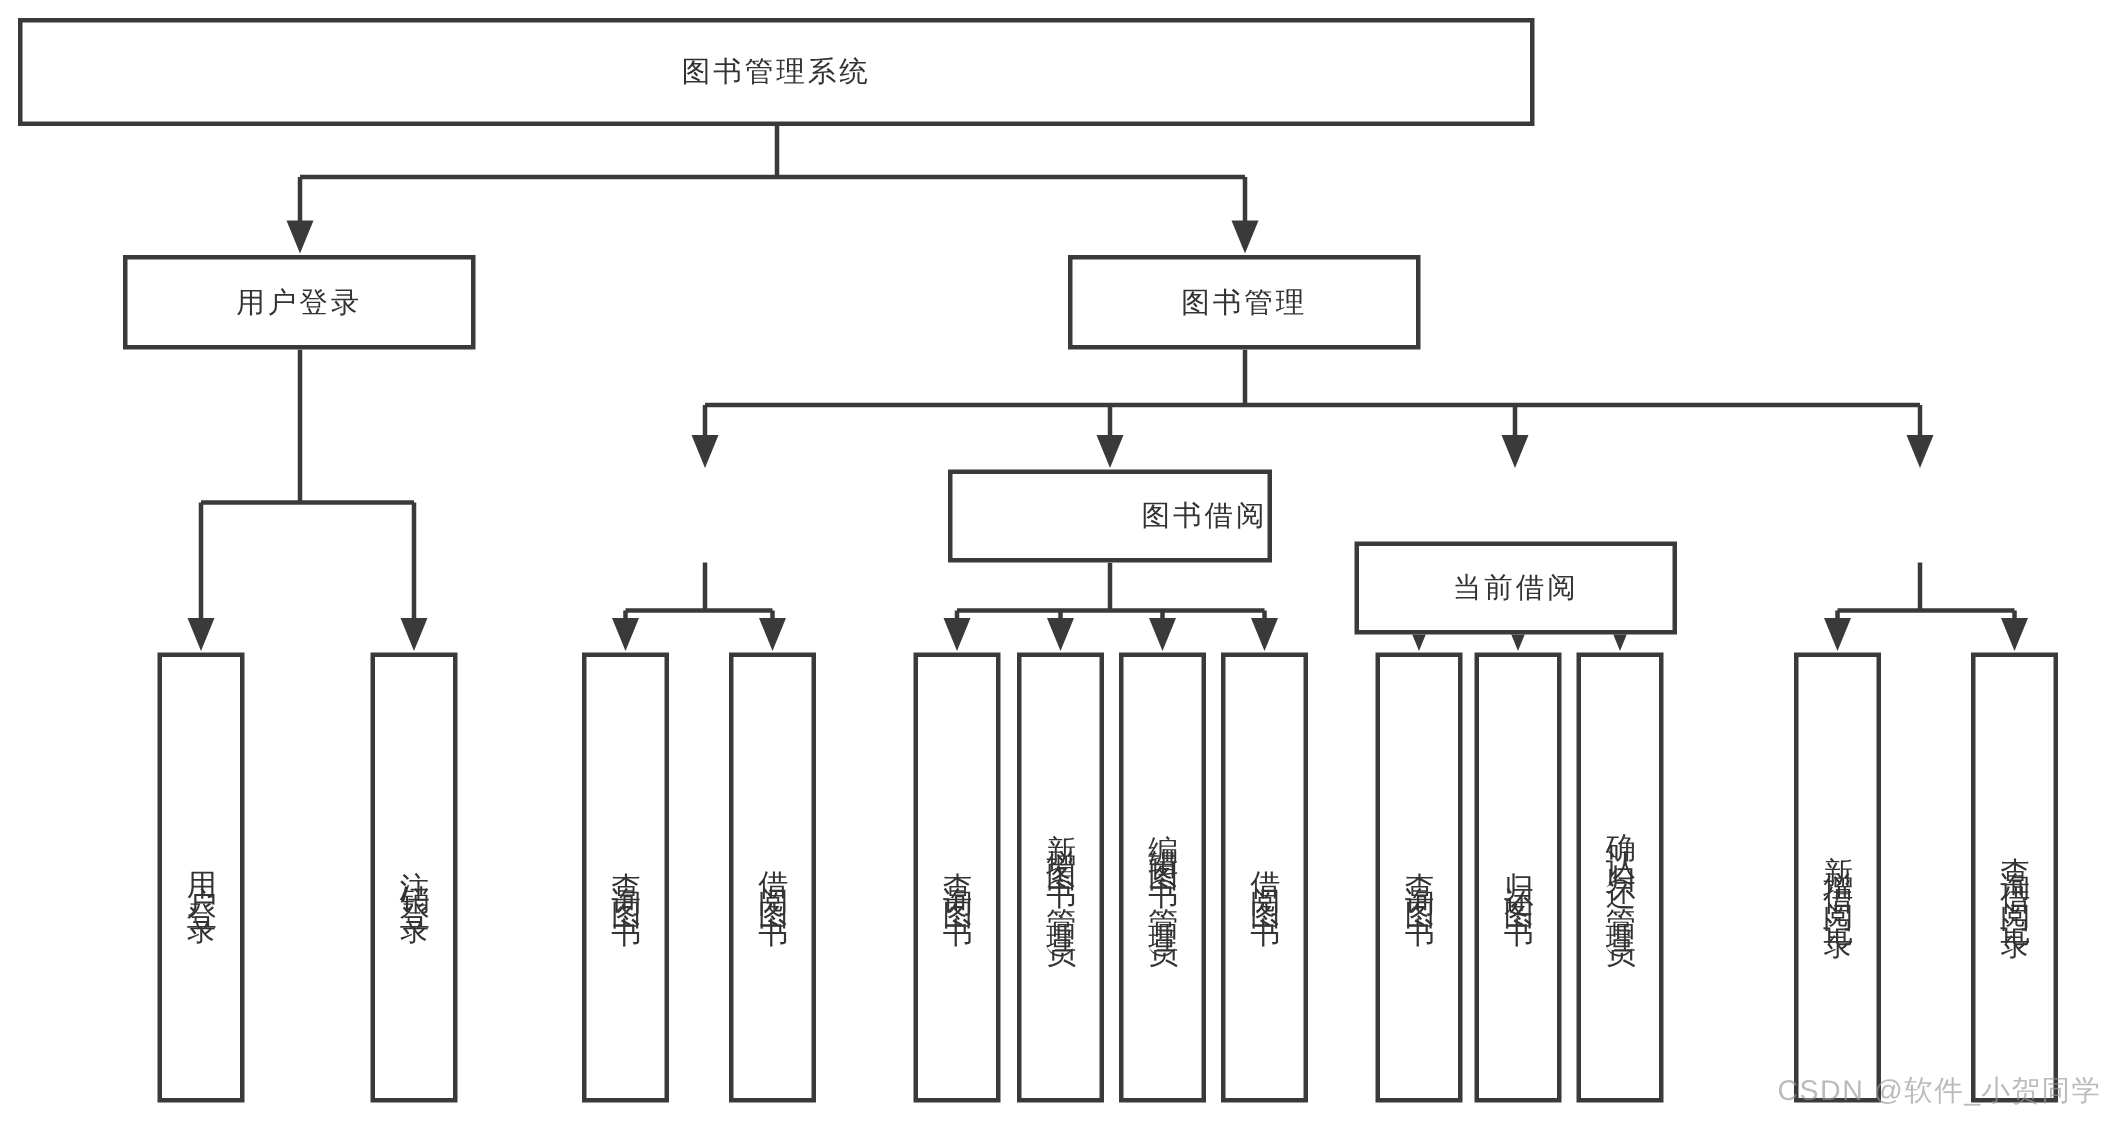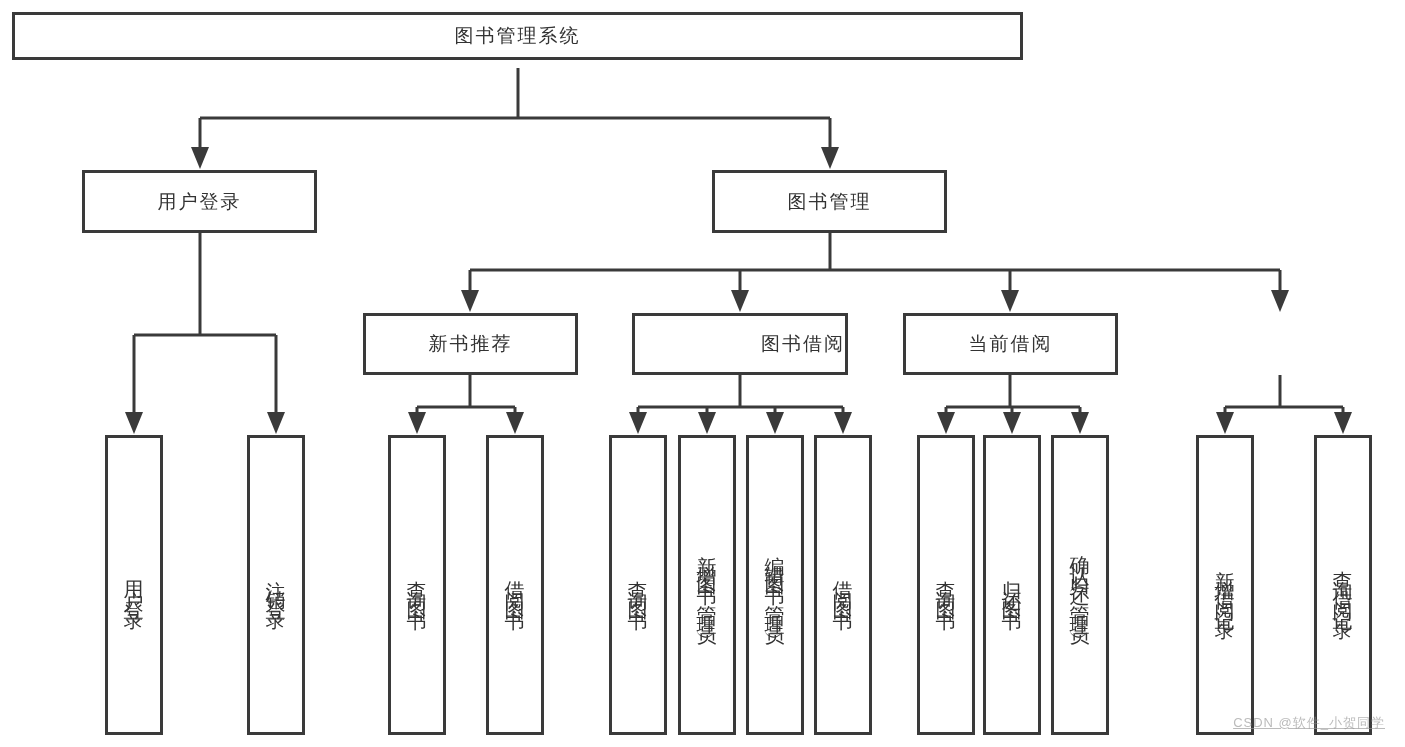--- a/index.html
+++ b/index.html
@@ -21,45 +21,44 @@
     display: flex;
     align-items: center;
     justify-content: center;
     color: #333333;
   }
   .h-node {
     font-size: 19px;
     letter-spacing: 2px;
   }
   .root-node {
-    left: 12px; top: 12px; width: 1011px; height: 48px;
+    left: 12px; top: 12px; width: 1011px; height: 72px;
     font-size: 19px;
   }
   .v-node {
     top: 435px;
     width: 58px;
     height: 300px;
     writing-mode: vertical-rl;
     text-orientation: mixed;
     font-size: 20px;
     letter-spacing: 10px;
     line-height: 58px;
   }
   .lvl2 { top: 170px; width: 235px; height: 63px; }
   .lvl3 { top: 313px; height: 62px; }
   .watermark {
     position: absolute;
     z-index: 3;
-    right: 20px;
+    right: 4px;
     top: 714px;
-    font-size: 13px;
+    font-size: 19px;
     color: rgba(150,150,150,0.65);
     letter-spacing: 1px;
     white-space: nowrap;
-    text-decoration: underline;
   }
 </style>
 </head>
 <body>
 
 <div class="canvas">
 
   <svg class="wires" width="1405" height="747">
     <g stroke="#3a3a3a" stroke-width="3" fill="none">
 
@@ -134,27 +133,24 @@
     <span>图书管理系统</span>
   </div>
 
   <div class="node h-node lvl2" style="left:82px;">
     <span>用户登录</span>
   </div>
   <div class="node h-node lvl2" style="left:712px;font-family:Liberation Serif, serif;">
     <span>图书管理</span>
   </div>
 
-  <div class="node h-node lvl3" style="left:363px;width:215px;">
-    <span>新书推荐</span>
-  </div>
   <div class="node h-node lvl3" style="left:632px;width:216px;justify-content:flex-end;">
     <span>图书借阅</span>
   </div>
-  <div class="node h-node lvl3" style="left:903px;width:215px;">
+  <div class="node h-node lvl3" style="left:903px;width:215px;margin-top:48px;">
     <span>当前借阅</span>
   </div>
 
   <div class="node v-node" style="left:105px;">
     <span>用户登录</span>
   </div>
   <div class="node v-node" style="left:247px;">
     <span>注销登录</span>
   </div>
 

